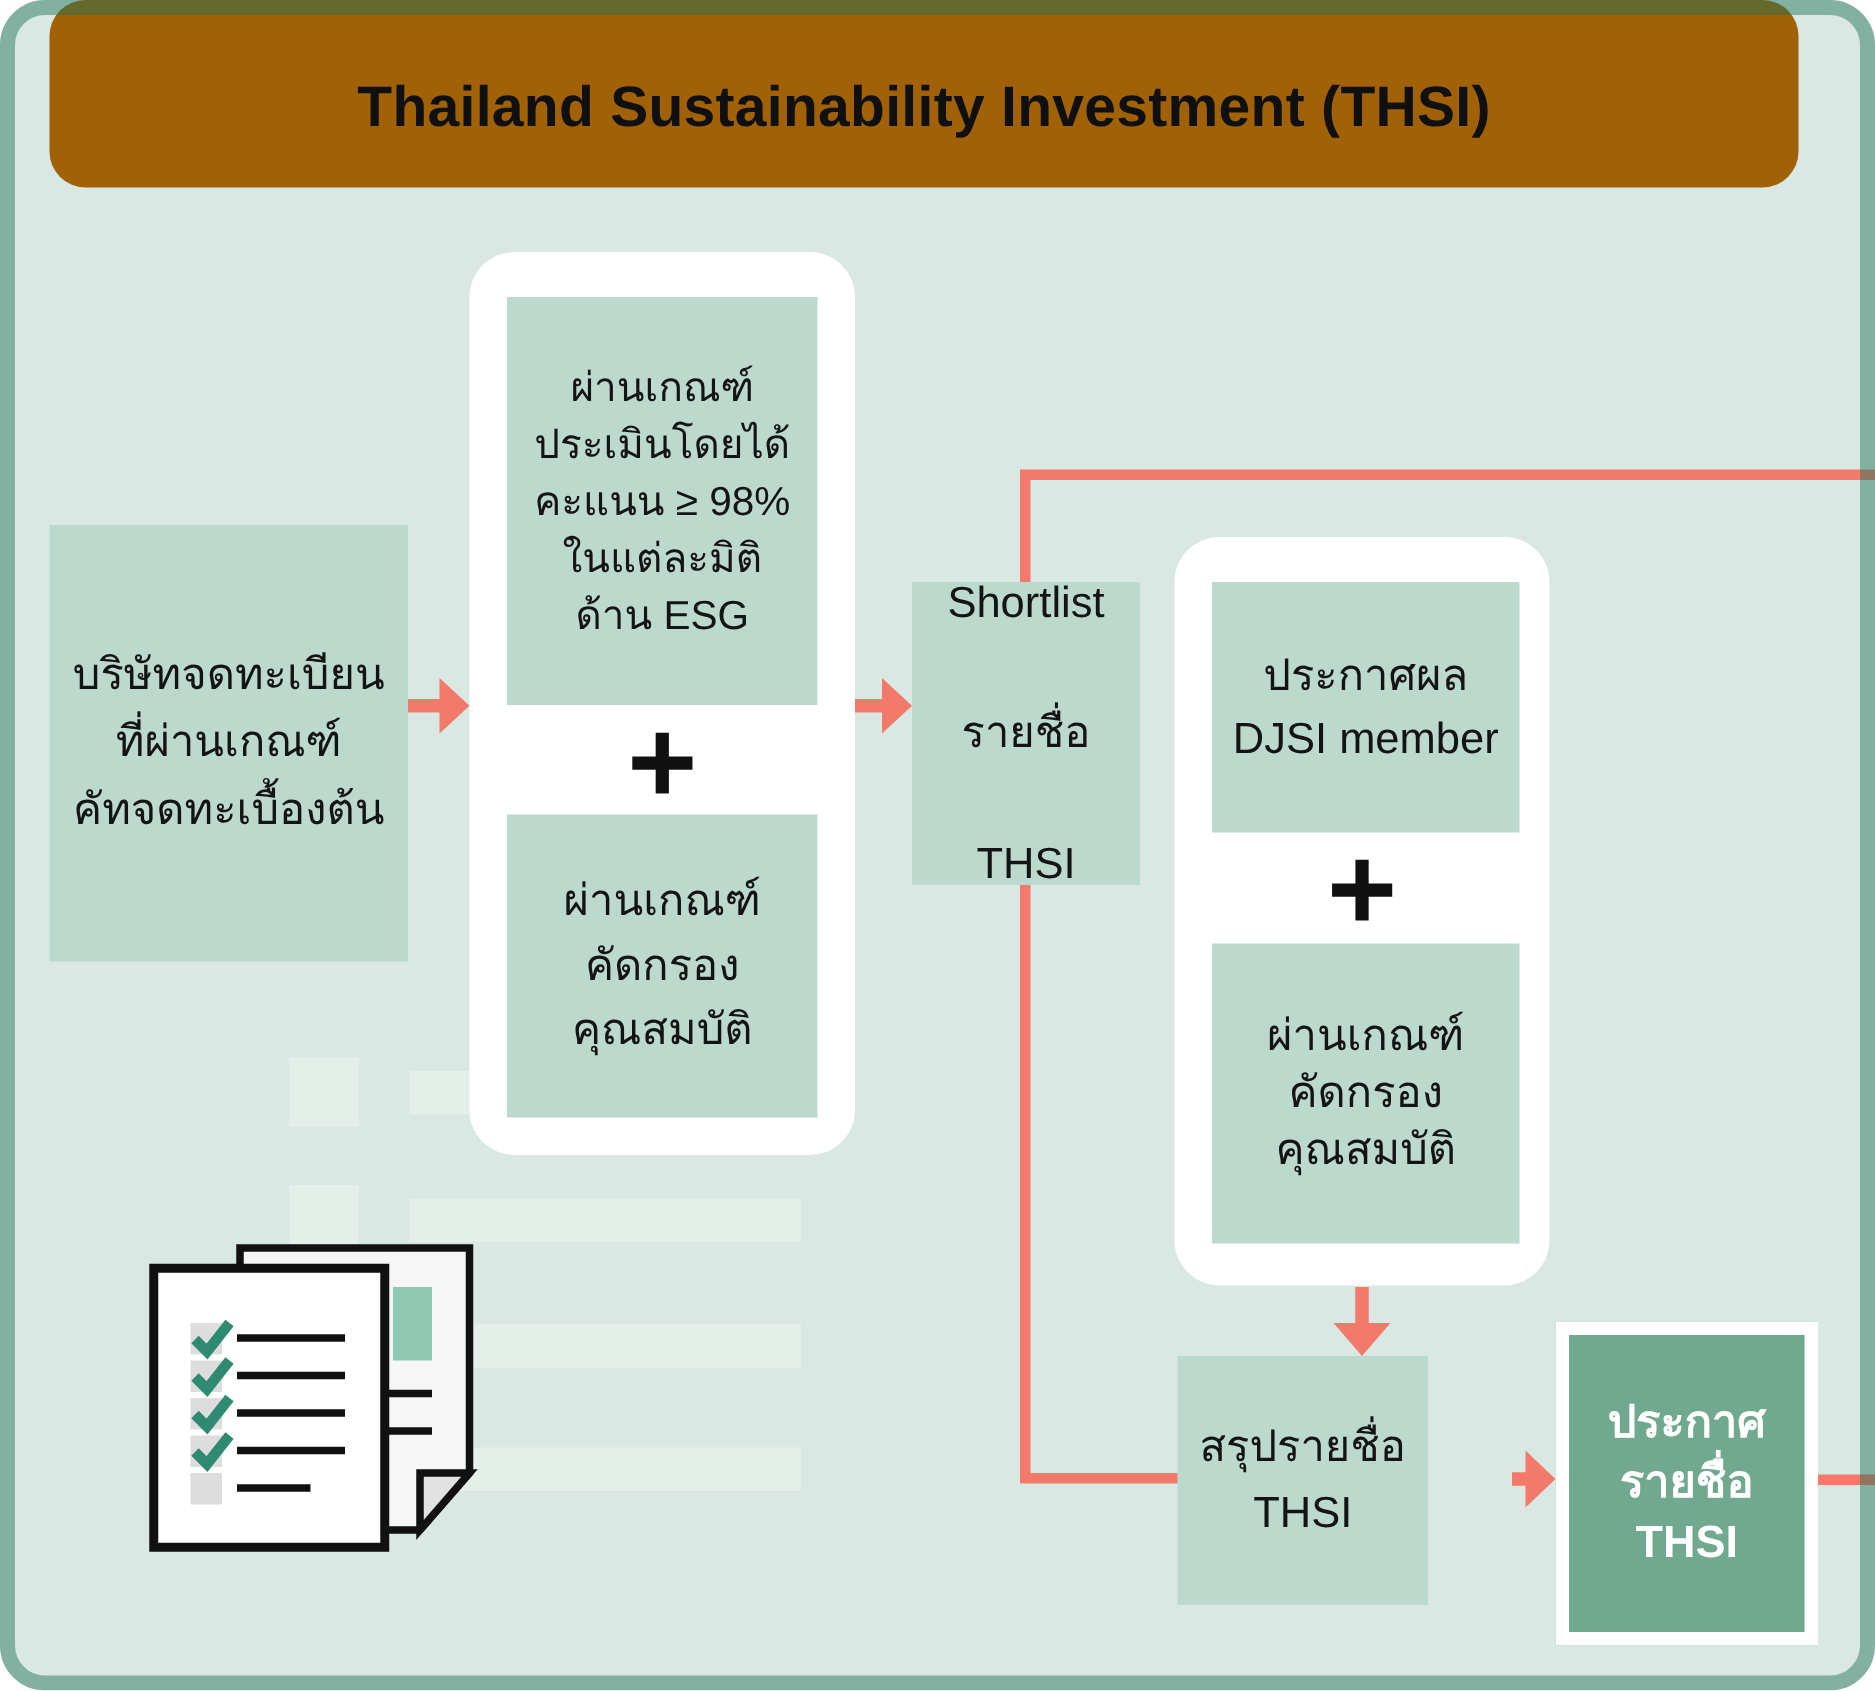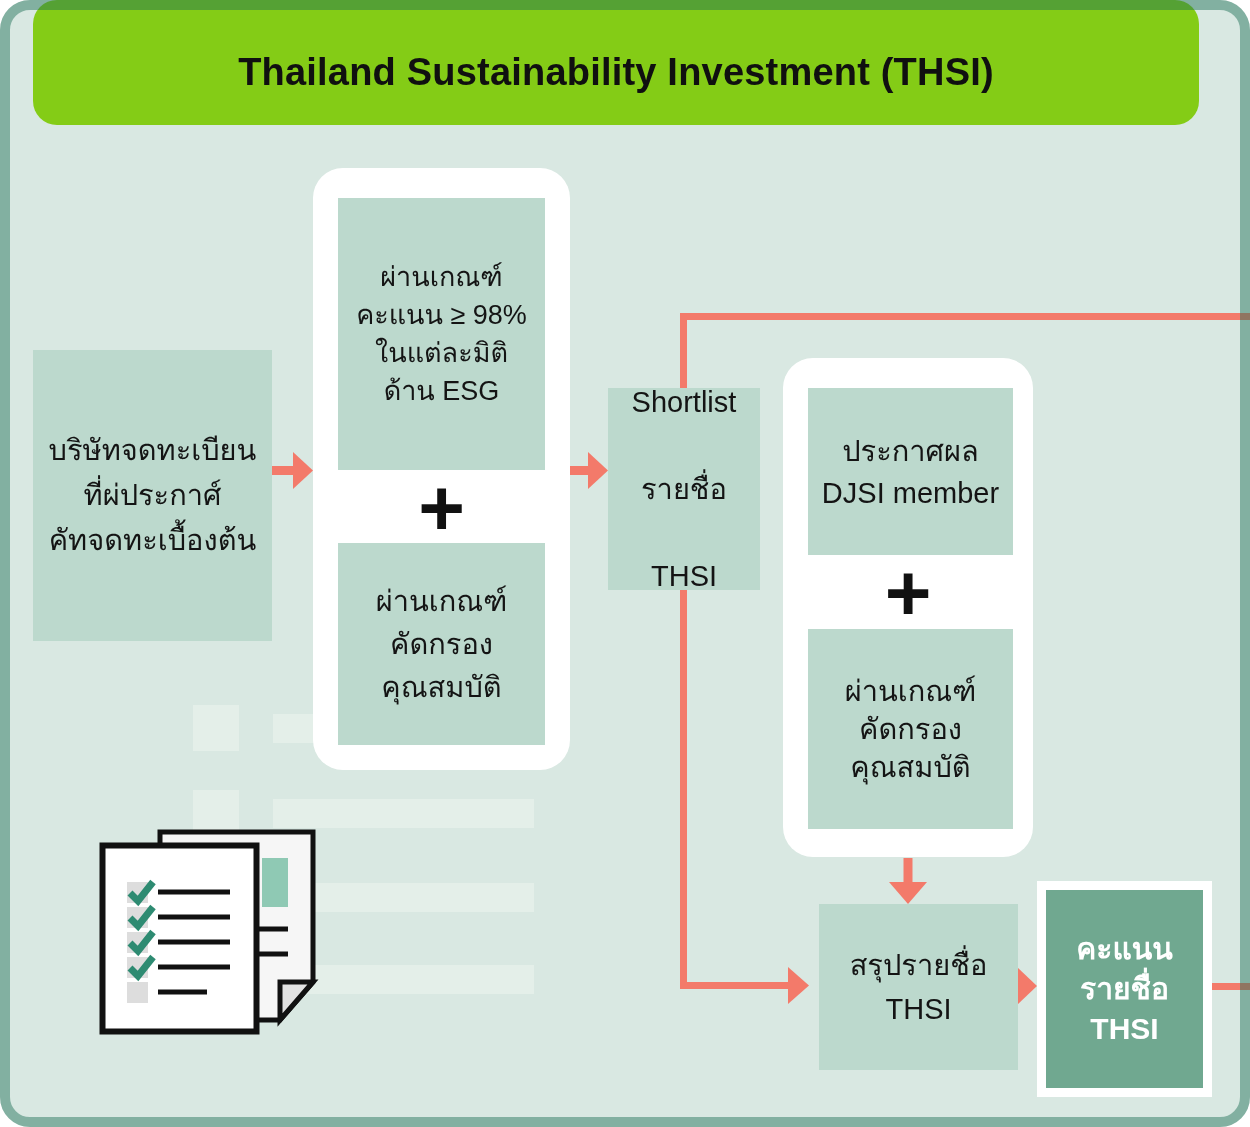--- a/index.html
+++ b/index.html
@@ -8,21 +8,21 @@
     font-family:"Liberation Sans","DejaVu Sans",sans-serif;color:#141414;
   }
   .frame-bg{position:absolute;left:0;top:0;width:1250px;height:1127px;
     background:#d9e8e2;border-radius:30px;}
   .frame-border{position:absolute;left:0;top:0;width:1250px;height:1127px;
     border:10px solid rgba(32,112,88,0.47);border-radius:30px;box-sizing:border-box;
     pointer-events:none;z-index:40;}
   .decor{position:absolute;background:#e4efe9;z-index:1;}
   .layer-svg{position:absolute;left:0;top:0;z-index:2;}
   .header{
-    position:absolute;left:33px;top:0;width:1166px;height:125px;background:#84cc16;
+    position:absolute;left:33px;top:0;width:1166px;height:125px;background:#a16207;
     border-radius:24px;display:flex;align-items:center;justify-content:center;
     padding-top:20px;box-sizing:border-box;z-index:3;
   }
   .header .title{font-size:38px;font-weight:700;letter-spacing:.2px;color:#101010;}
   .gbox{
     position:absolute;background:#bcd9cd;display:flex;flex-direction:column;
     align-items:center;justify-content:center;text-align:center;z-index:4;
   }
   .gbox .ln{display:block;white-space:nowrap;font-size:29px;line-height:45px;}
   .wcontainer{position:absolute;background:#ffffff;border-radius:30px;z-index:3;}
@@ -34,21 +34,21 @@
   .box-esg{left:338px;top:198px;width:207px;height:272px;}
   .box-esg .ln{font-size:27px;line-height:38px;}
   .box-qual-mid{left:338px;top:543px;width:207px;height:202px;}
   .box-qual-mid .ln{font-size:29px;line-height:43px;}
   .box-shortlist{left:608px;top:388px;width:152px;height:202px;gap:42px;}
   .box-shortlist .ln{font-size:29px;line-height:45px;}
   .box-djsi{left:808px;top:388px;width:205px;height:167px;justify-content:center;}
   .box-djsi .ln{font-size:29px;line-height:42px;}
   .box-qual-right{left:808px;top:629px;width:205px;height:200px;}
   .box-qual-right .ln{font-size:29px;line-height:38px;}
-  .box-summary{left:819px;top:904px;width:199px;height:166px;}
+  .box-summary{left:785px;top:904px;width:167px;height:166px;}
   .box-summary .ln{font-size:29px;line-height:44px;}
   .box-announce{
     position:absolute;left:1037px;top:881px;width:175px;height:216px;box-sizing:border-box;
     background:#70a890;border:9px solid #ffffff;display:flex;flex-direction:column;
     align-items:center;justify-content:center;text-align:center;z-index:5;
   }
   .box-announce .ln{display:block;white-space:nowrap;font-size:30px;font-weight:700;
     color:#ffffff;line-height:40px;}
 </style>
 </head>
@@ -116,27 +116,28 @@
       </g>
     </g>
   </svg>
 
   <div class="header">
     <span class="title">Thailand Sustainability Investment (THSI)</span>
   </div>
 
   <div class="gbox box-start">
     <span class="ln">บริษัทจดทะเบียน</span>
-    <span class="ln">ที่ผ่ประกาศ์</span>
+    <span class="ln">ที่ผ่านเกณฑ์</span>
     <span class="ln">คัทจดทะเบื้องต้น</span>
   </div>
 
   <div class="wcontainer" style="left:313px;top:168px;width:257px;height:602px;"></div>
   <div class="gbox box-esg">
     <span class="ln">ผ่านเกณฑ์</span>
+    <span class="ln">ประเมินโดยได้</span>
     <span class="ln">คะแนน ≥ 98%</span>
     <span class="ln">ในแต่ละมิติ</span>
     <span class="ln">ด้าน ESG</span>
   </div>
   <div class="plus" style="left:313px;top:475px;width:257px;height:66px;">+</div>
   <div class="gbox box-qual-mid">
     <span class="ln">ผ่านเกณฑ์</span>
     <span class="ln">คัดกรอง</span>
     <span class="ln">คุณสมบัติ</span>
   </div>
@@ -158,19 +159,19 @@
     <span class="ln">คัดกรอง</span>
     <span class="ln">คุณสมบัติ</span>
   </div>
 
   <div class="gbox box-summary">
     <span class="ln">สรุปรายชื่อ</span>
     <span class="ln">THSI</span>
   </div>
 
   <div class="box-announce">
-    <span class="ln">คะแนน</span>
+    <span class="ln">ประกาศ</span>
     <span class="ln">รายชื่อ</span>
     <span class="ln">THSI</span>
   </div>
 
   <div class="frame-border"></div>
 </div>
 
 </body></html>

